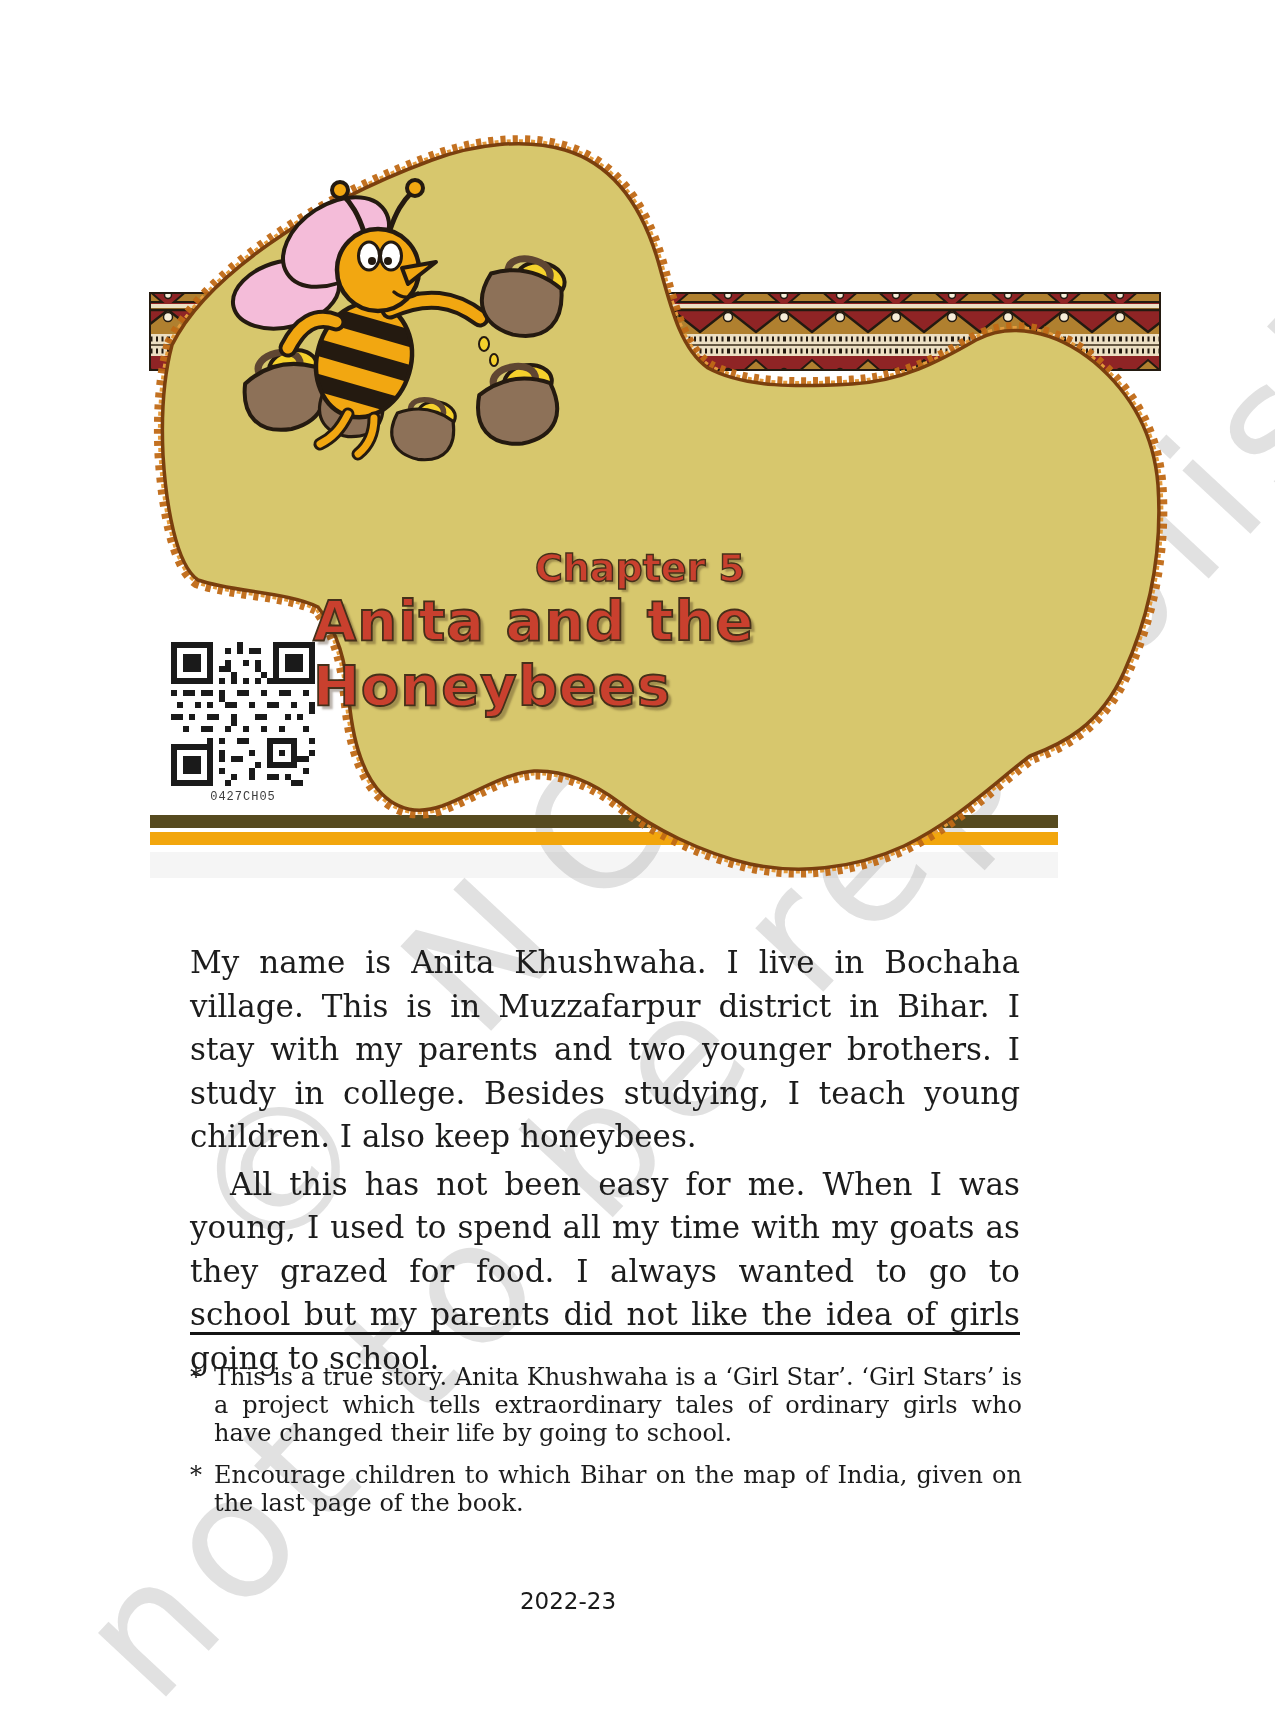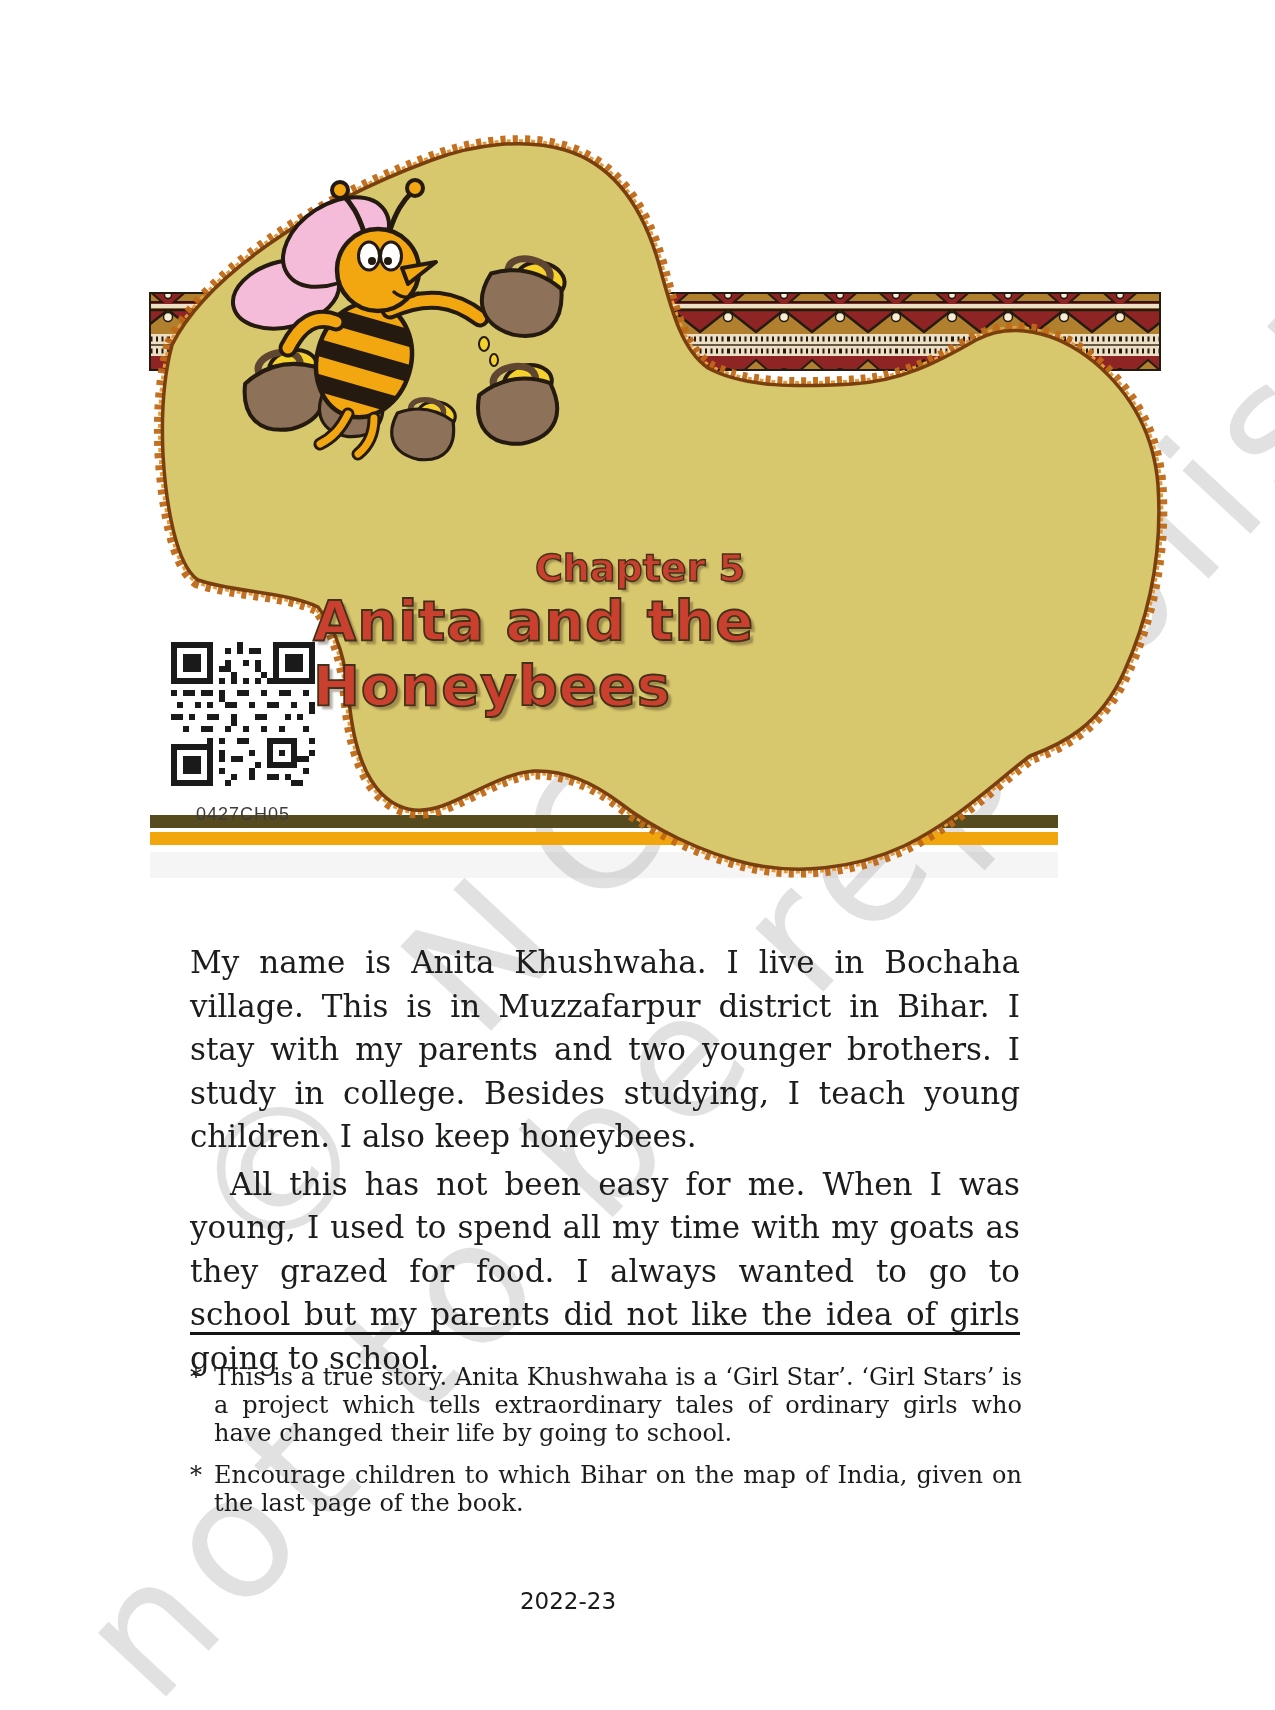--- a/index.html
+++ b/index.html
@@ -18,21 +18,21 @@
   .chapter-label{position:absolute;z-index:3;left:440px;top:530px;width:400px;text-align:center;
       font-family:"DejaVu Sans",sans-serif;font-weight:bold;font-size:38px;color:#c9402e;
       -webkit-text-stroke:1.4px #45301a;text-shadow:3px 3px 2px rgba(60,40,20,.35);margin-top:16px;}
   .page-title{position:absolute;z-index:3;left:313px;top:588px;width:700px;
       font-family:"DejaVu Sans",sans-serif;font-weight:bold;font-size:56px;color:#c9402e;
       -webkit-text-stroke:1.8px #45301a;text-shadow:4px 4px 2px rgba(60,40,20,.35);
       letter-spacing:1px;}
   
   .qr-box{position:absolute;z-index:3;left:164px;top:642px;width:158px;text-align:center;}
   .qr-box svg{display:block;margin:0 auto;background:#fff;}
-  .qr-label{margin-top:18px;font-family:Liberation Sans, sans-serif;font-size:18px;color:#3c3c3c;
+  .qr-label{margin-top:4px;font-family:Liberation Mono, monospace;font-size:12px;color:#3c3c3c;
             letter-spacing:1px;}
   
   .story{position:absolute;z-index:3;left:190px;top:941px;width:830px;
          font-size:31px;line-height:43.5px;color:#1c1c1c;text-align:justify;}
   .story p{margin:0;}
   .story p + p{margin-top:4px;text-indent:40px;}
   .rule{position:absolute;z-index:3;left:190px;top:1332px;width:830px;height:3px;background:#141414;}
   
   .footnotes{position:absolute;z-index:3;left:190px;top:1363px;width:832px;
              font-size:24px;line-height:28px;color:#1c1c1c;}

